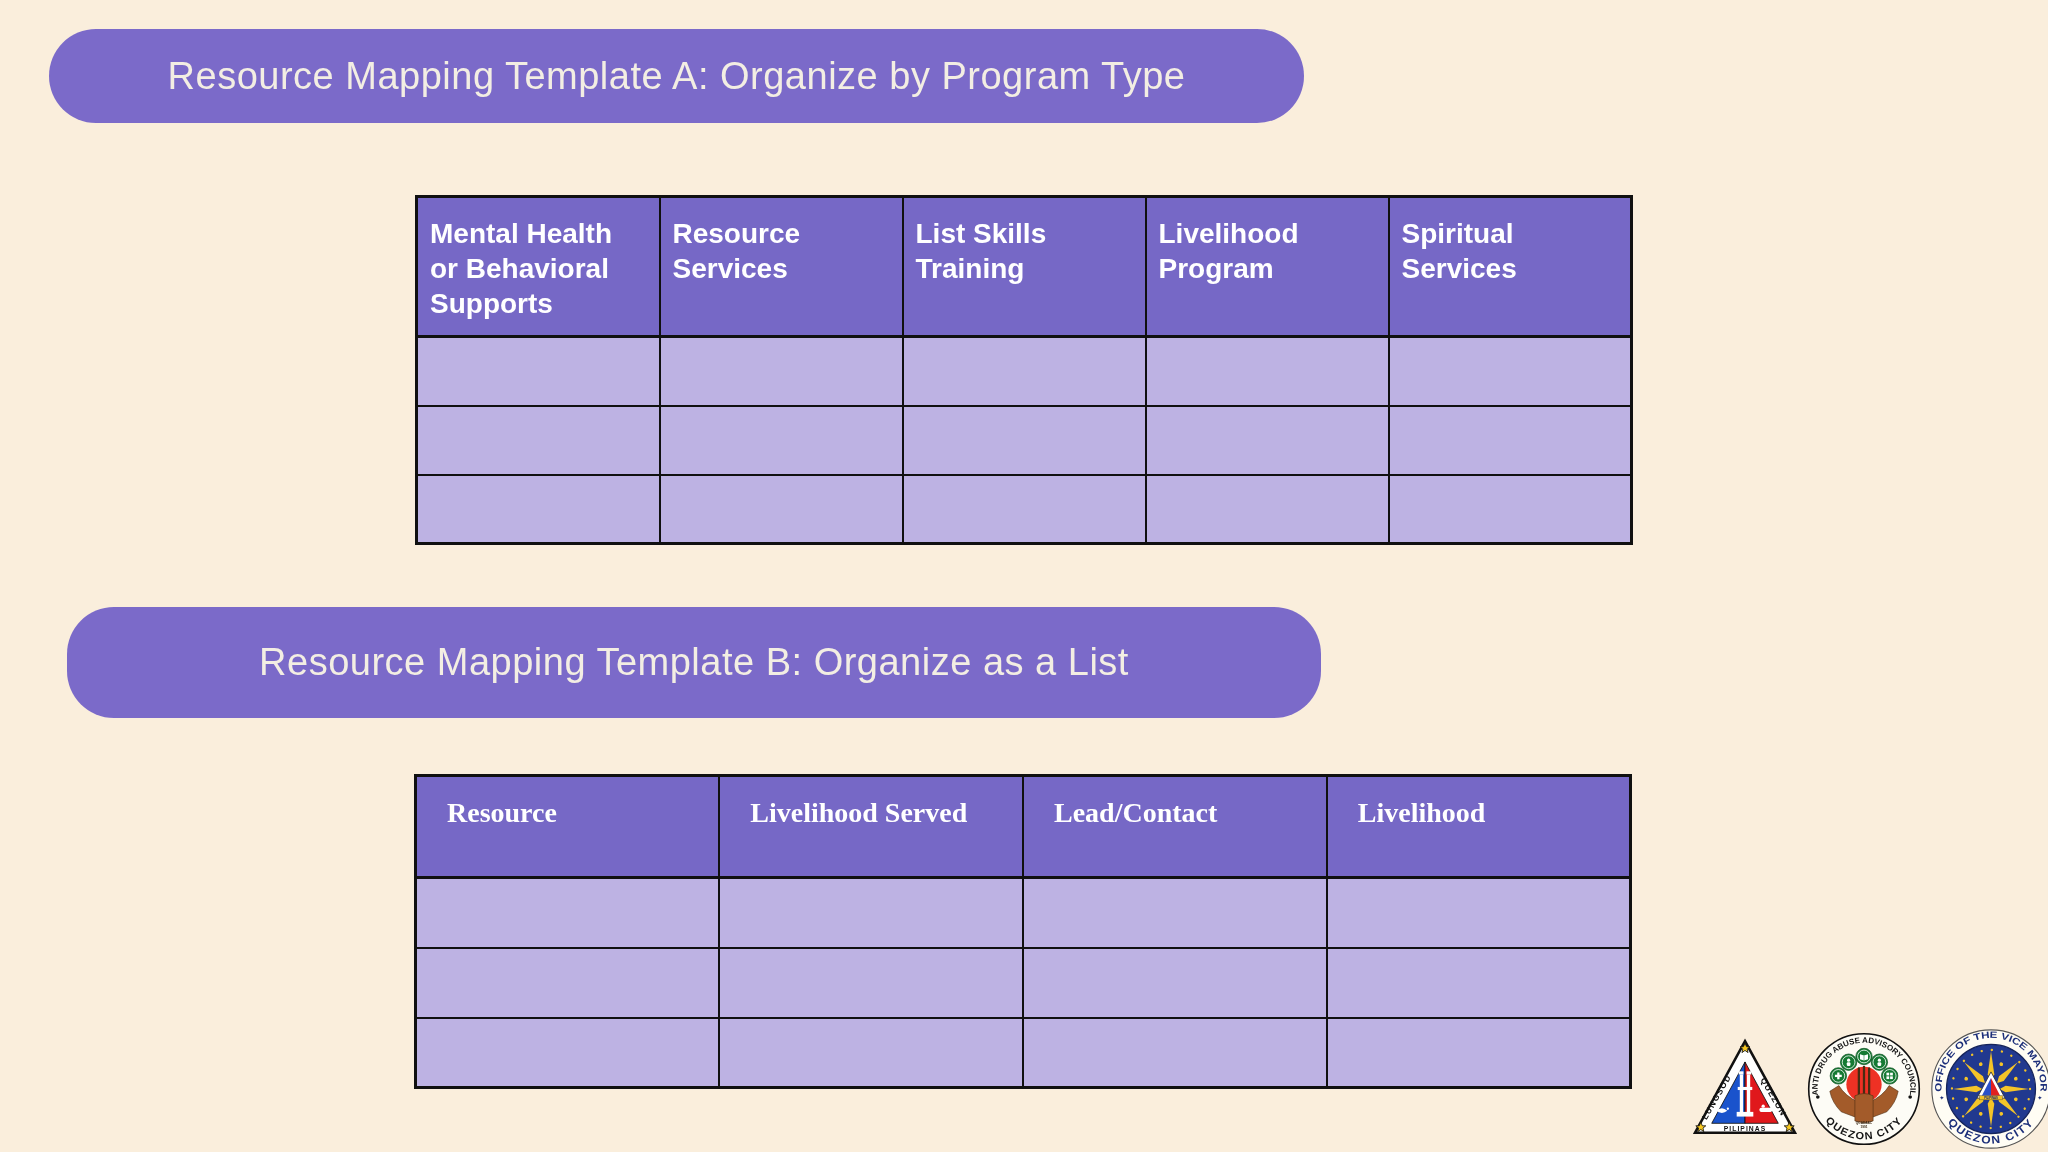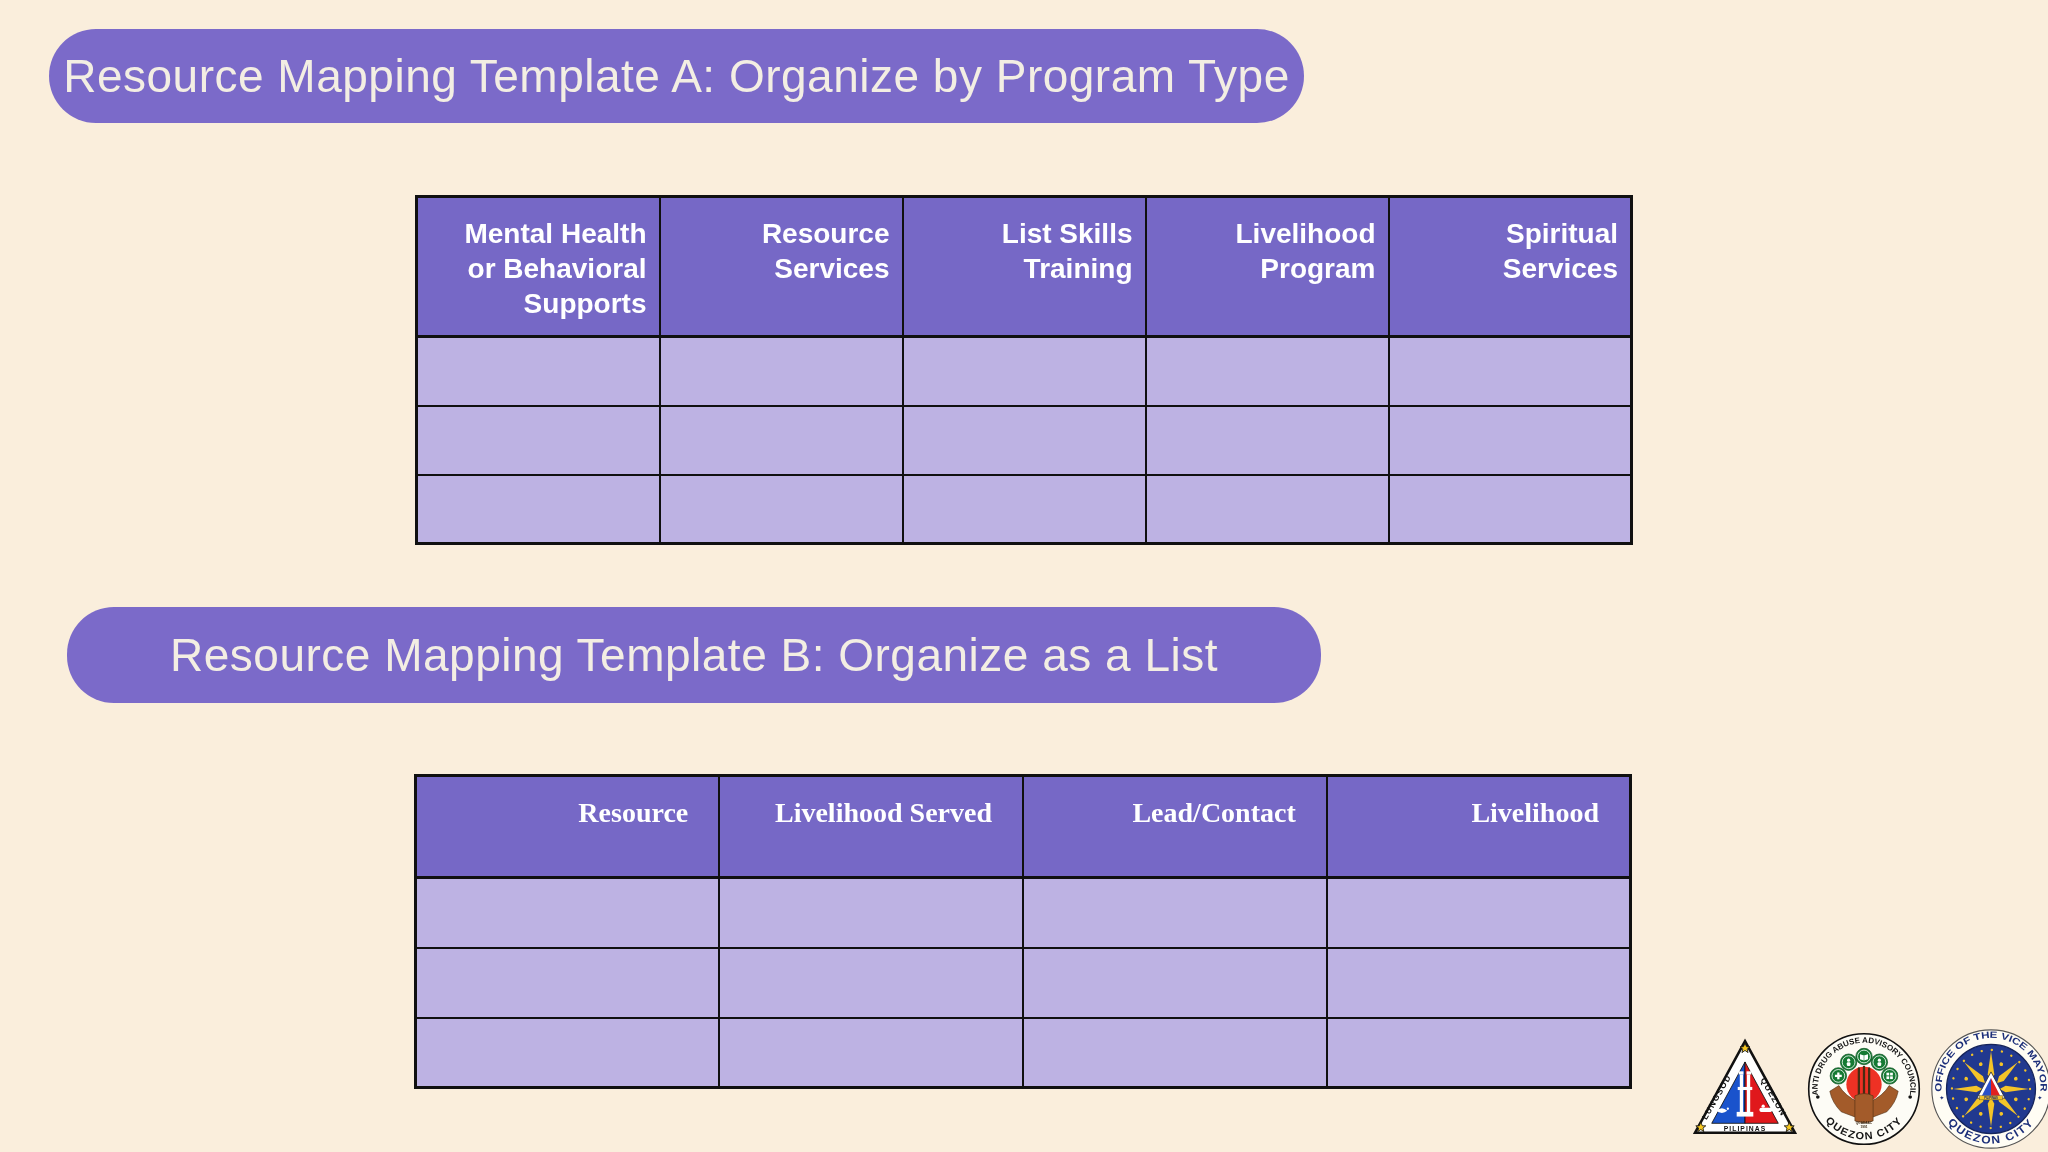--- a/index.html
+++ b/index.html
@@ -9,43 +9,43 @@
     background:#faeedc;
     font-family:"Liberation Sans", sans-serif;
     overflow:hidden;
   }
   .pill {
     position:absolute;
     background:#7b6ac9;
     border-radius:47px;
     display:flex; align-items:center; justify-content:center;
     color:#f3eee3;
-    font-size:46px;
+    font-size:38px;
     letter-spacing:0.5px;
   }
   .pill-a { left:49px; top:29px; width:1255px; height:94px; }
-  .pill-b { left:67px; top:607px; width:1254px; height:96px; }
+  .pill-b { left:67px; top:607px; width:1254px; height:111px; }
 
   .tbl-wrap { position:absolute; }
   .tbl-a { left:415px; top:195px; }
   .tbl-b { left:414px; top:774px; }
   table {
     width:1218px;
     table-layout:fixed;
     border-collapse:collapse;
     border:3px solid #101010;
     background:#bdb2e3;
   }
   th {
     background:#7668c6;
     color:#ffffff;
     font-weight:bold;
     font-size:28px;
     line-height:35px;
-    text-align:right;
+    text-align:left;
     vertical-align:top;
     border:2px solid #101010;
     border-bottom:3px solid #101010;
   }
   .tbl-a th { padding:18px 12px 0 12px; }
   .tbl-b th { padding:18px 30px 0 30px; }
   td {
     border:2px solid #101010;
     background:#bdb2e3;
   }

